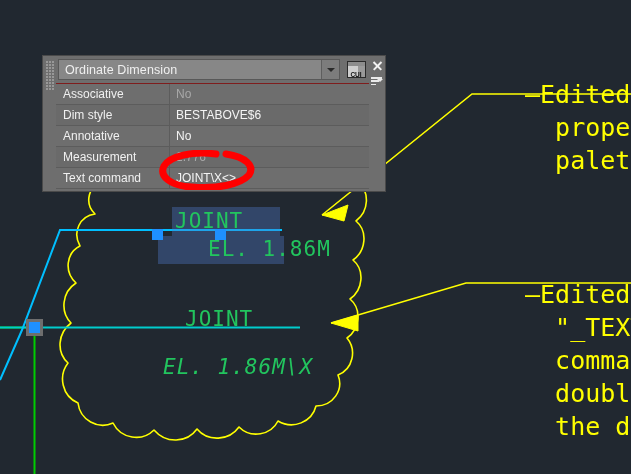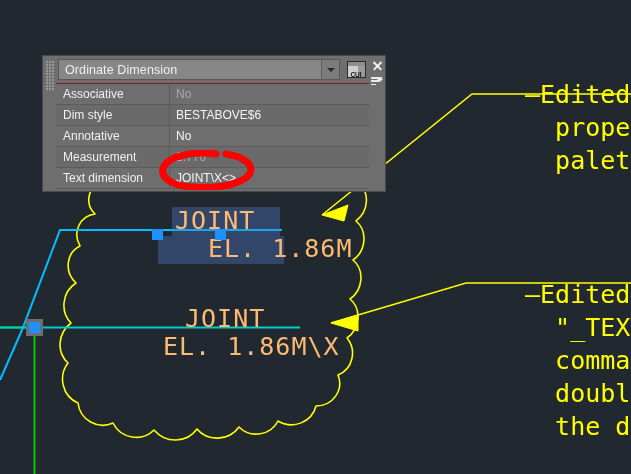--- a/index.html
+++ b/index.html
@@ -252,32 +252,32 @@
     letter-spacing: 0px;
     white-space: pre;
     z-index: 25;
   }
   #note-top { left: 525px; top: 78px; }
   #note-bottom { left: 525px; top: 278px; }
 
   
   .dimtext {
     position: absolute;
-    color: #fdba74;
+    color: #22c55e;
     font-family: "DejaVu Sans Mono", monospace;
-    font-size: 25px;
+    font-size: 21px;
     line-height: 24px;
     white-space: pre;
     letter-spacing: 1px;
     z-index: 22;
   }
   #dim1-line1 { left: 175px; top: 209px; }
   #dim1-line2 { left: 160px; top: 237px; margin-left: 48px; }
   #dim2-line1 { left: 185px; top: 307px; }
-  #dim2-line2 { left: 163px; top: 335px; }
+  #dim2-line2 { left: 163px; top: 355px; font-style: italic; }
 
   
   .sel-box {
     position: absolute;
     background: rgba(80,120,200,0.38);
     z-index: 18;
   }
   #sel-box-top { left: 172px; top: 207px; width: 108px; height: 29px; }
   #sel-box-bot { left: 158px; top: 236px; width: 126px; height: 28px; }
 
@@ -429,21 +429,21 @@
           <div class="prop-name">Annotative</div>
           <div class="prop-value">No</div>
         </div>
 
         <div class="prop-row alt">
           <div class="prop-name">Measurement</div>
           <div class="prop-value readonly">2.776</div>
         </div>
 
         <div class="prop-row">
-          <div class="prop-name">Text dimension</div>
+          <div class="prop-name">Text command</div>
           <div class="prop-value">JOINT\X&lt;&gt;</div>
         </div>
 
         <div class="prop-filler"></div>
       </div>
     </div>
 
     <div class="palette-side">
       <div class="close-x"></div>
       <div class="filter-ico">

